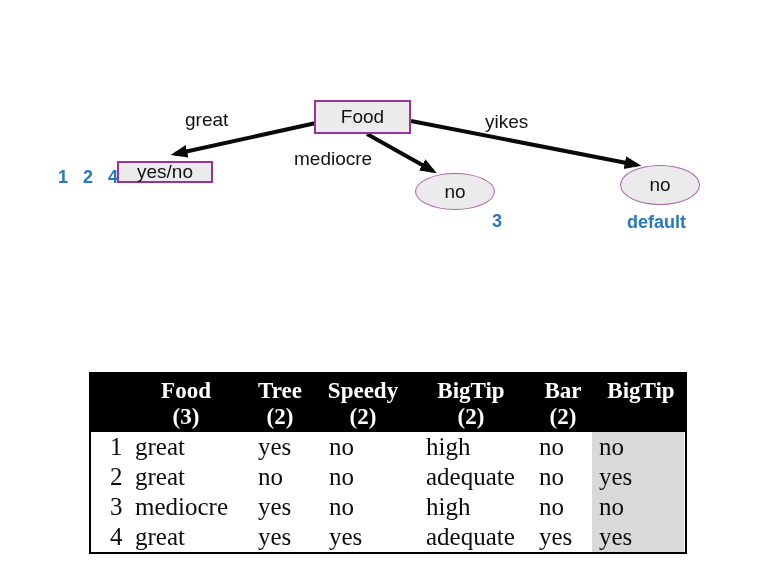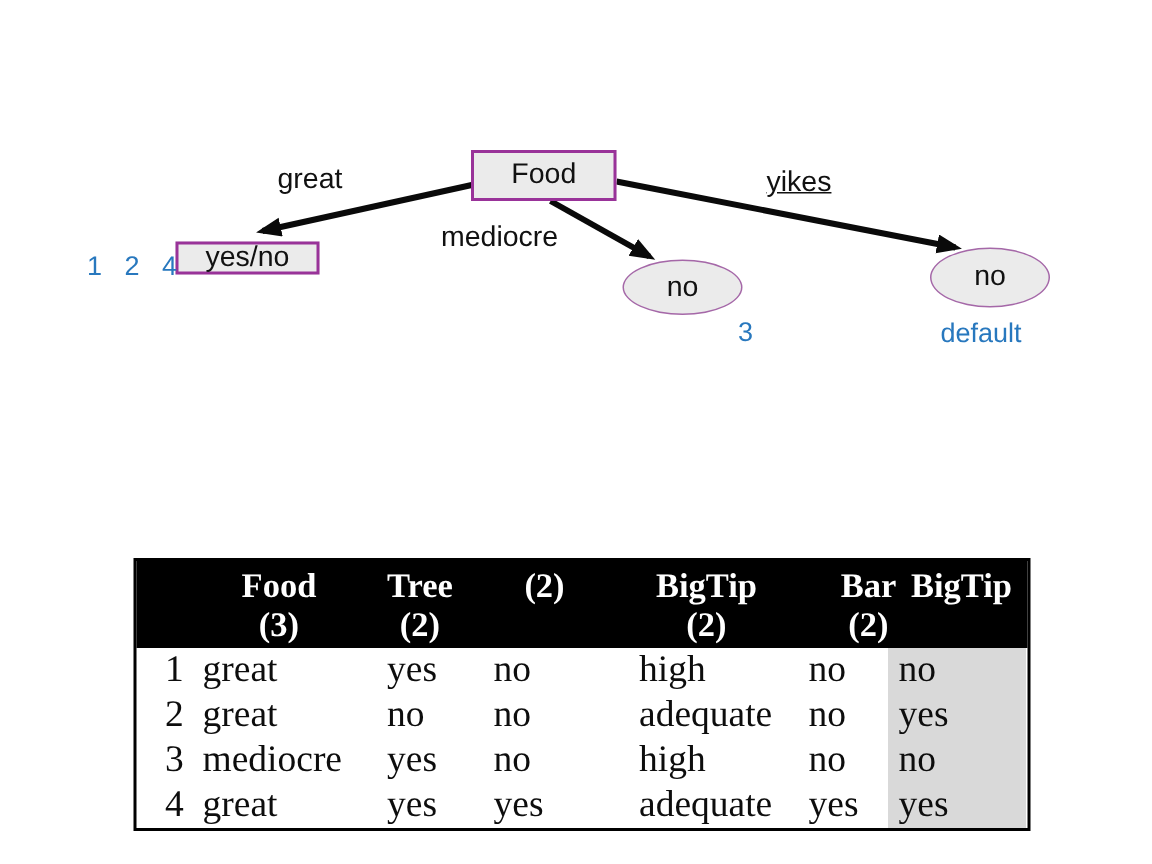--- a/index.html
+++ b/index.html
@@ -30,44 +30,44 @@
   .node-yesno{left:117px;top:161px;width:96px;height:22px;}
   .node-ellipse{border:1.5px solid #a568a8;border-radius:50%;}
   .node-no1{left:415px;top:173px;width:80px;height:37px;}
   .node-no2{left:620px;top:165px;width:80px;height:40px;}
 
   .edge-label{
     position:absolute;font-size:19px;color:#111;white-space:nowrap;
   }
   .lbl-great{left:185px;top:109px;}
   .lbl-mediocre{left:294px;top:148px;}
-  .lbl-yikes{left:511px;top:111px;text-decoration:underline;}
+  .lbl-yikes{left:485px;top:111px;}
 
   .annot{
-    position:absolute;font-size:18px;font-weight:400;color:#2878be;white-space:nowrap;
+    position:absolute;font-size:18px;font-weight:700;color:#2878be;white-space:nowrap;
   }
   .annot-124{left:58px;top:167px;letter-spacing:5px;}
   .annot-3{left:492px;top:211px;}
   .annot-default{left:627px;top:212px;}
 
   
   .dtable{
     position:absolute;left:89px;top:372px;width:598px;height:182px;
     box-sizing:border-box;border:2.5px solid #000;background:#ffffff;
     font-family:"Liberation Serif",serif;
   }
   .dtable-header{
     position:relative;width:100%;height:58px;background:#000;color:#fff;
   }
   .hcell{
     position:absolute;top:4px;transform:translateX(-50%);
     text-align:center;font-weight:700;font-size:23px;line-height:26px;white-space:nowrap;
   }
   .hc-0{left:95px;} .hc-1{left:189px;} .hc-2{left:272px;}
-  .hc-3{left:380px;} .hc-4{left:488px;text-align:center;} .hc-5{left:550px;}
+  .hc-3{left:380px;} .hc-4{left:472px;text-align:center;} .hc-5{left:550px;}
 
   .dtable-body{position:relative;width:593px;}
   .drow{
     display:grid;grid-template-columns:44px 123px 71px 97px 113px 53px 92px;
     height:30.1px;font-size:25px;line-height:30px;color:#0d0d0d;
   }
   .dcell{overflow:hidden;white-space:nowrap;}
   .c-num{padding-left:19px;}
   .c-bigtip{background:#d9d9d9;padding-left:7px;}
 </style>
@@ -113,20 +113,21 @@
     <div class="dtable-header">
       <div class="hcell hc-0">
         <div>Food</div>
         <div>(3)</div>
       </div>
       <div class="hcell hc-1">
         <div>Tree</div>
         <div>(2)</div>
       </div>
       <div class="hcell hc-2">
+        <div>Speedy</div>
         <div>(2)</div>
       </div>
       <div class="hcell hc-3">
         <div>BigTip</div>
         <div>(2)</div>
       </div>
       <div class="hcell hc-4">
         <div>Bar</div>
         <div>(2)</div>
       </div>

